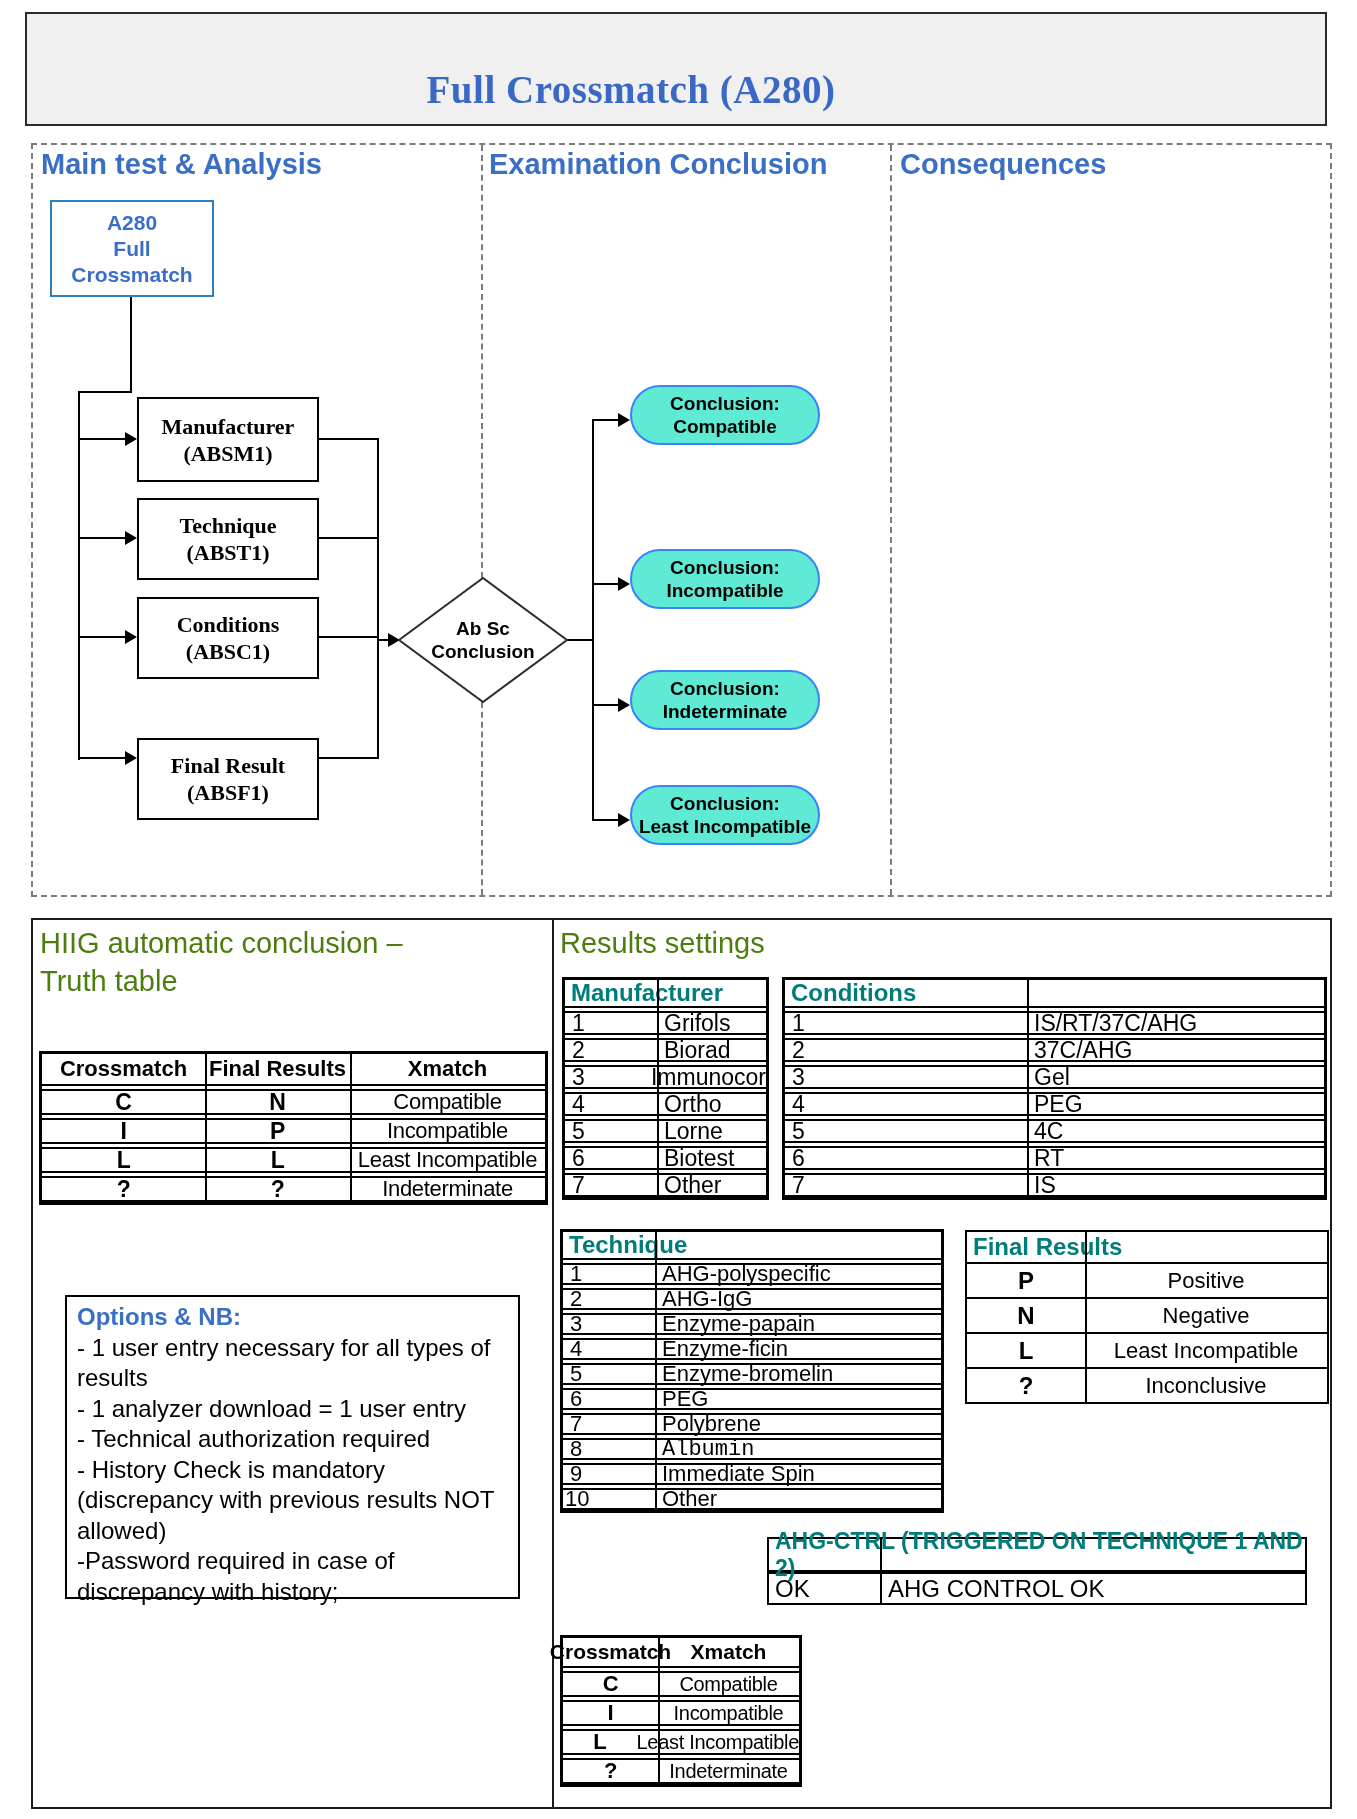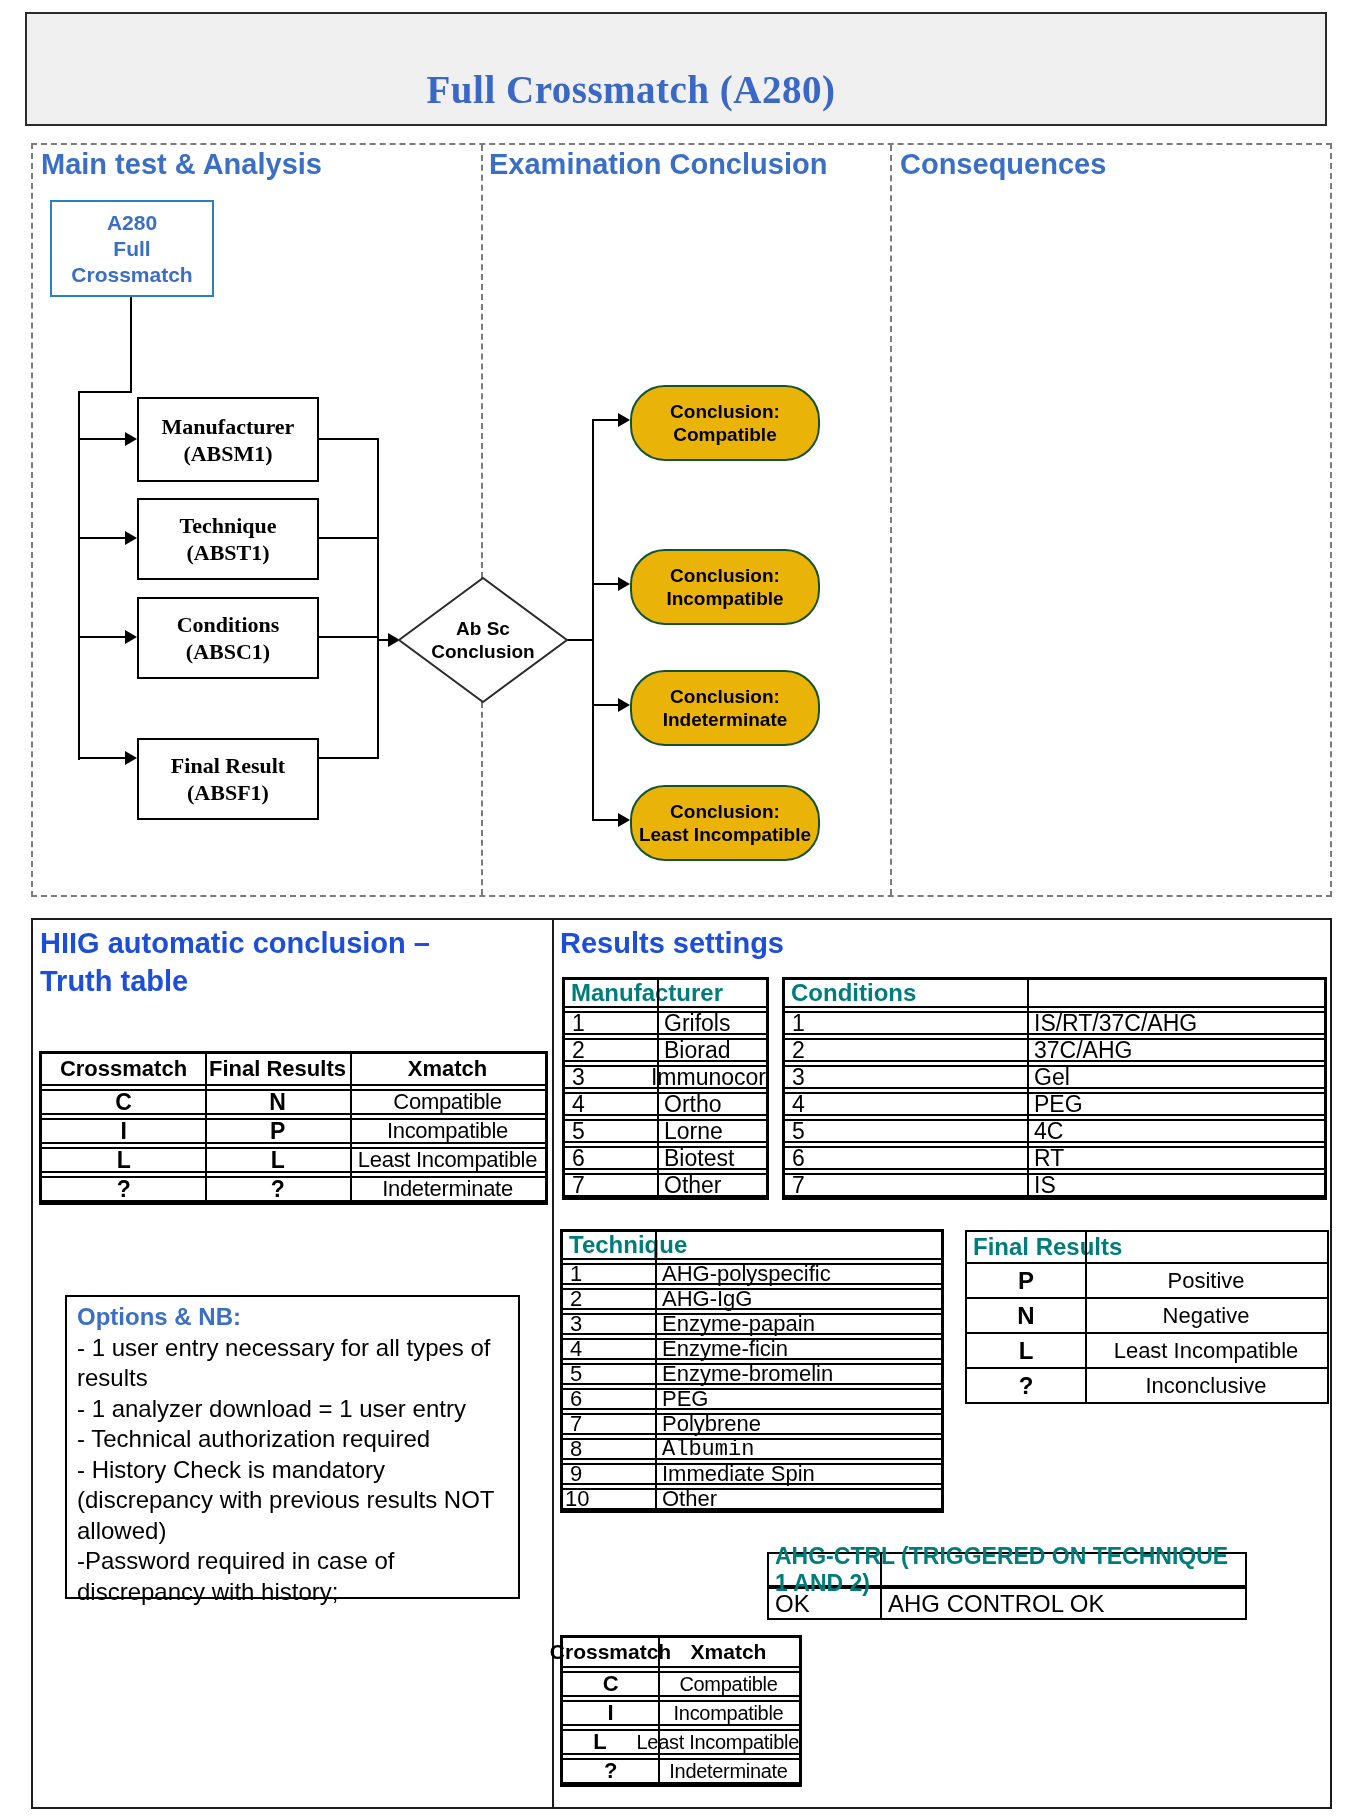--- a/index.html
+++ b/index.html
@@ -27,34 +27,34 @@
            border-left:12px solid #000; }
 
   .a280-box { position:absolute; left:17px; top:55px; width:164px; height:97px;
               border:2px solid #2e7fc0; background:#fff; color:#3b6fc6;
               display:flex; flex-direction:column; align-items:center; justify-content:center;
               font-weight:bold; font-size:21px; line-height:26px; }
   .step-box { position:absolute; left:104px; width:182px; height:82px;
               border:2px solid #000; background:#fff;
               display:flex; flex-direction:column; align-items:center; justify-content:center;
               font-family:"Liberation Serif", serif; font-weight:bold; font-size:22px; line-height:27px; }
-  .oval { position:absolute; left:597px; width:190px; height:76px;
-          border:2px solid #14532d; border-radius:35px; background:#eab308;
+  .oval { position:absolute; left:597px; width:190px; height:60px;
+          border:2px solid #3b82f6; border-radius:35px; background:#5eead4;
           display:flex; flex-direction:column; align-items:center; justify-content:center;
           font-weight:bold; font-size:19px; line-height:23px; text-align:center; }
   .diamond-svg { position:absolute; left:360px; top:427px; width:180px; height:136px; }
   .diamond-label { position:absolute; left:360px; top:427px; width:180px; height:136px;
                    display:flex; flex-direction:column; align-items:center; justify-content:center;
                    font-weight:bold; font-size:19px; line-height:23px; }
 
   
   .bottom-section { position:absolute; left:31px; top:918px; width:1301px; height:891px;
                     border:2px solid #1b1b1b; }
   .bdiv { position:absolute; left:519px; top:0; height:100%; width:0; border-left:2px solid #1b1b1b; }
-  .h2 { position:absolute; font-size:29px; font-weight:bold; color:#1d4ed8; line-height:38px; white-space:nowrap; }
+  .h2 { position:absolute; font-size:29px; font-weight:normal; color:#4d7c0f; line-height:38px; white-space:nowrap; }
 
   
   .gt { position:absolute; border:3px solid #000; background:#fff; }
   .gt .tt { display:flex; align-items:center; padding-left:6px;
             font-weight:bold; font-size:24px; color:#007d7b; border-bottom:2px solid #000; }
   .gt .r  { display:flex; align-items:center; margin-top:3px;
             border-top:2px solid #000; border-bottom:2px solid #000; background:#fff; }
   .gt .cell { display:flex; align-items:center; height:100%; overflow:visible; white-space:nowrap; }
   .gt .cdiv, .pt .cdiv { position:absolute; top:0; bottom:0; width:2px; background:#000; }
 
@@ -342,21 +342,21 @@
         <div class="r" style="height: 35px;">
           <div class="cell" style="width: 118px; font-weight: bold; font-size: 24px;">L</div>
           <div class="cell" style="flex: 1 1 0%; font-size: 22px;">Least Incompatible</div>
         </div>
         <div class="r" style="height: 35px;">
           <div class="cell" style="width: 118px; font-weight: bold; font-size: 24px;">?</div>
           <div class="cell" style="flex: 1 1 0%; font-size: 22px;">Inconclusive</div>
         </div>
         <div class="cdiv" style="left: 118px;"></div>
       </div>
-    <div id="ahgTable" class="gt" style="left:734px; top:632px; width:480px; border-width:2px">
+    <div id="ahgTable" class="gt" style="left:734px; top:617px; width:540px; border-width:2px">
         <div class="tt" style="height: 33px; font-size: 23px;">AHG-CTRL (TRIGGERED ON TECHNIQUE 1 AND 2)</div>
         <div class="r" style="height: 31px; margin-top: 0px; border-bottom: none;">
           <div class="cell" style="width: 111px; padding-left: 6px; font-size: 24px;">OK</div>
           <div class="cell" style="flex: 1 1 0%; padding-left: 8px; font-size: 24px;">AHG CONTROL OK</div>
         </div>
         <div class="cdiv" style="left: 111px;"></div>
       </div>
     <div id="crossmatchTable" class="gt" style="left:527px; top:715px; width:242px">
         <div class="r" style="height: 30px; margin-top: 0px; border-top: none;">
           <div class="cell" style="width: 95px; justify-content: center; font-weight: bold; font-size: 21px;">Crossmatch</div>

